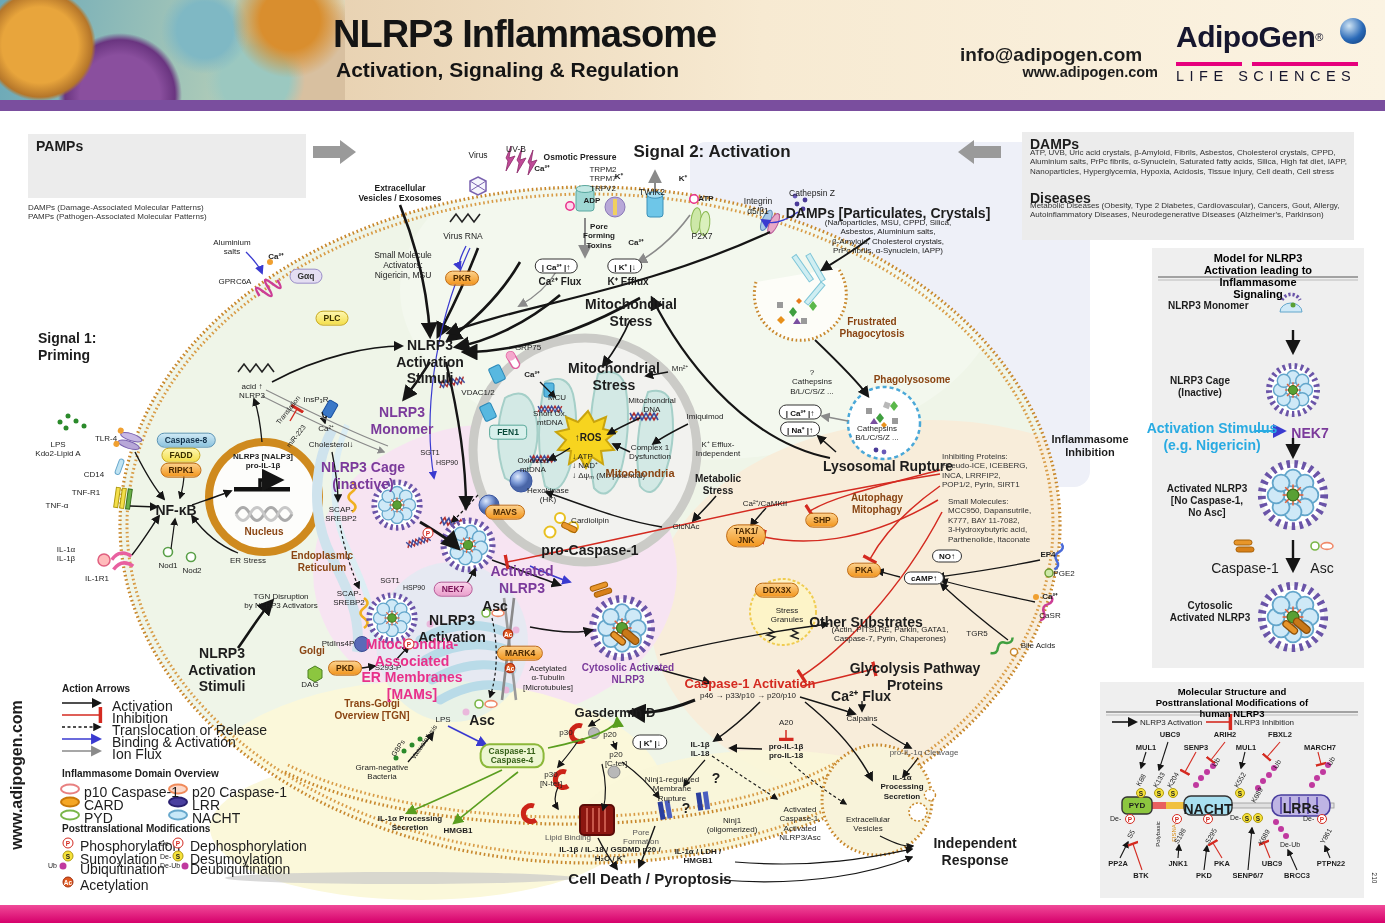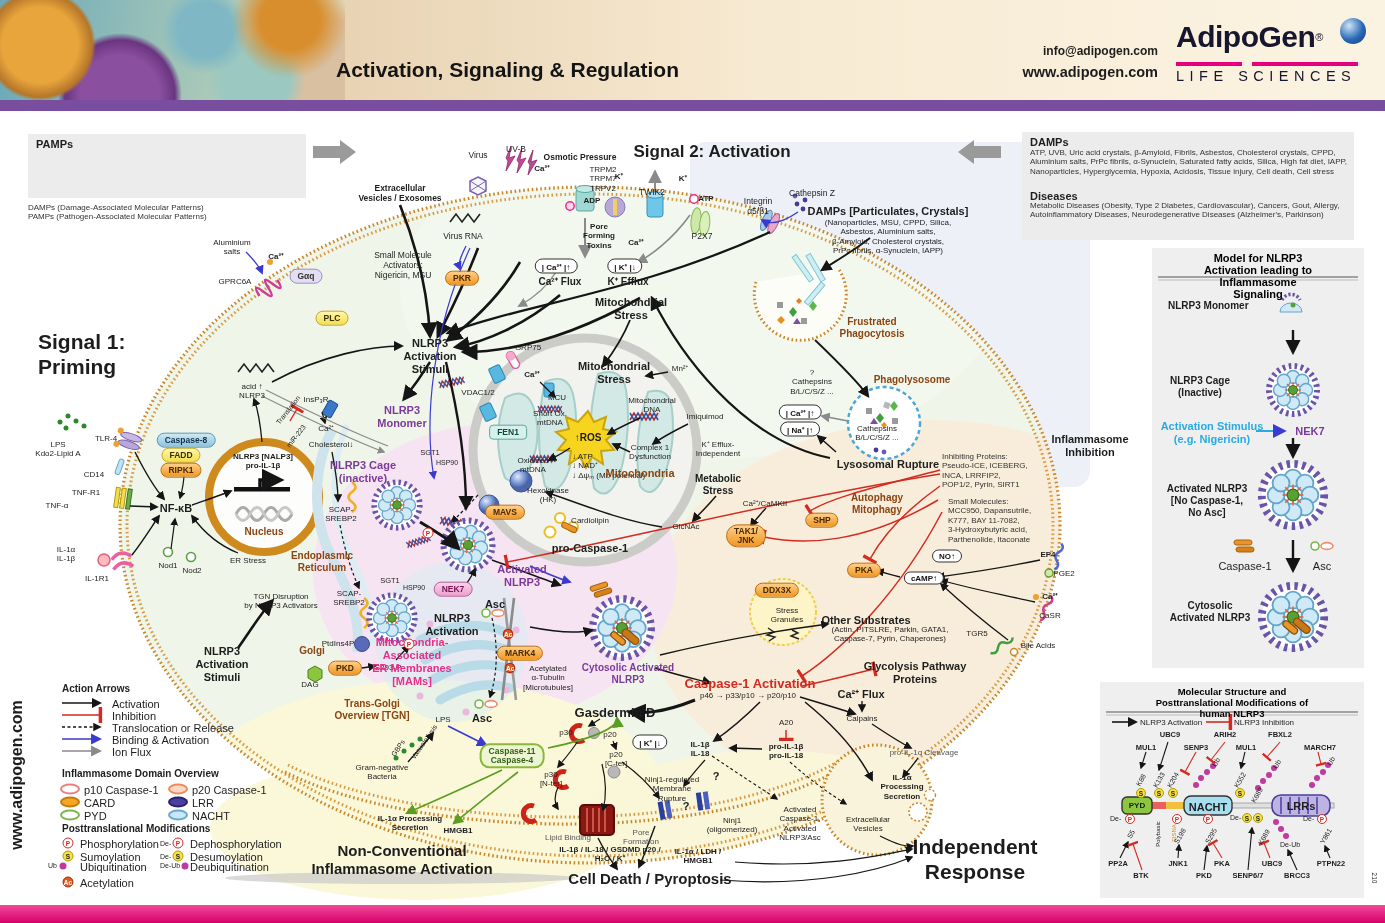--- a/index.html
+++ b/index.html
@@ -5,23 +5,23 @@
 *{margin:0;padding:0;box-sizing:border-box}
 html,body{background:#777}
 #poster{position:relative;width:1385px;height:923px;background:#fff;overflow:hidden;
  font-family:"Liberation Sans",sans-serif}
 .lbl{position:absolute;font-size:8.5px;line-height:1.18;color:#1d1d1d;text-align:center;
  transform:translateX(-50%);white-space:pre-line;z-index:5}
 .la{transform:none;text-align:left}
 .b{font-weight:bold}
 .brown{color:#8a4513}.purple{color:#7b3a9b}.pink{color:#e8308a}.red{color:#d42a20}
 .cyan{color:#29abe2}.gray{color:#555}.blue{color:#1b75bb}
-.f7{font-size:7px}.f75{font-size:7.5px}.f8{font-size:8px}.f9{font-size:11px}.f10{font-size:10px}
+.f7{font-size:7px}.f75{font-size:7.5px}.f8{font-size:8px}.f9{font-size:14px}.f10{font-size:10px}
 .f11{font-size:11px}.f13{font-size:13px}.f15{font-size:15px}.f17{font-size:17px}
-.f19{font-size:21px}.f21{font-size:21px}.f38{font-size:38px}
+.f19{font-size:14px}.f21{font-size:21px}.f38{font-size:38px}
 .pill{position:absolute;transform:translate(-50%,-50%);font-weight:bold;font-size:8.5px;
  padding:2px 7px;border-radius:12px;color:#222;text-align:center;line-height:1.02;z-index:6;white-space:pre-line}
 .po{background:linear-gradient(#fcd08a,#f2961e);border:1.5px solid #c06a10;color:#4a2800}
 .py{background:linear-gradient(#fdf6b0,#f4df4a);border:1.5px solid #c8a818;color:#3a3000}
 .pb{background:linear-gradient(#cfe9f5,#8cc3de);border:1.5px solid #5a93b5;color:#10304a}
 .ppk{background:linear-gradient(#f8d4ea,#eba0cd);border:1.5px solid #b85a98;color:#7a1458}
 .plav{background:#e4def2;border:1.5px solid #9a8ec8;color:#333}
 .pteal{background:#d8f0ec;border:1.5px solid #5aa89a;color:#0a4a3a;border-radius:4px}
 .pgreen{background:#edf6d2;border:2px solid #8cb83a;border-radius:10px;color:#356018}
 .badge{position:absolute;transform:translate(-50%,-50%);background:#fff;border:1.2px solid #333;
@@ -601,22 +601,23 @@
           <circle cx="1328" cy="765" r="3"></circle>
   <circle cx="1276" cy="822" r="3"></circle>
           <circle cx="1281" cy="829" r="3"></circle>
           <circle cx="1286" cy="836" r="3"></circle>
  </g>
 </g>
 </svg>
 
 <div id="hdr">
  <div id="collage"></div>
+ <div class="lbl la b f38" style="left:333px;top:12px;color:#141414;letter-spacing:-1px">NLRP3 Inflammasome</div>
  <div class="lbl la b f21" style="left:336px;top:58px;color:#141414">Activation, Signaling &amp; Regulation</div>
- <div class="lbl la b" style="left:1010px;top:44px;font-size:12px;width:148px;text-align:right">info@adipogen.com</div>
+ <div class="lbl la b" style="left:960px;top:44px;font-size:19px;width:148px;text-align:right">info@adipogen.com</div>
  <div class="lbl la b" style="left:1010px;top:64px;font-size:14.5px;width:148px;text-align:right">www.adipogen.com</div>
  <div style="position:absolute;left:1176px;top:20px;width:190px">
   <span class="b" style="font-size:30px;color:#16162e;letter-spacing:-0.5px">AdipoGen</span><sup style="font-size:11px;color:#16162e">®</sup>
   <span style="position:absolute;right:0;top:-2px;width:26px;height:26px;border-radius:50%;background:radial-gradient(circle at 35% 30%,#cfe4f4,#2a6ab8 55%,#113a72)"></span>
   <div style="position:absolute;left:0;top:42px;width:66px;height:3.5px;background:#e6007d"></div>
   <div style="position:absolute;left:76px;top:42px;width:106px;height:3.5px;background:#e6007d"></div>
   <div style="position:absolute;left:0;top:48px;font-size:14.5px;letter-spacing:5.5px;color:#16162e">LIFE SCIENCES</div>
  </div>
 </div>
 <div id="pbar"></div>
@@ -759,22 +760,20 @@
 Caspase-1,
 Activated
 NLRP3/Asc</div>
 <div class="lbl f8" style="left:868px;top:815px">Extracellular
 Vesicles</div>
 <div class="lbl b f19" style="left:975px;top:835px">Independent
 Response</div>
 <div class="lbl b f8" style="left:458px;top:826px">HMGB1</div>
 <div class="lbl b f8" style="left:410px;top:814px">IL-1α Processing
 Secretion</div>
-<div class="lbl b f15" style="left:402px;top:842px">Non-Conventional
-Inflammasome Activation</div>
 <div class="rot" style="left:398px;top:748px;transform:translate(-50%,-50%) rotate(-55deg)">GBPs</div>
 <div class="rot" style="left:424px;top:742px;transform:translate(-50%,-50%) rotate(-55deg);text-align:center">Vacuole
 lysis</div>
 <div class="lbl f8" style="left:382px;top:763px">Gram-negative
 Bacteria</div>
 <div class="lbl f8" style="left:443px;top:715px">LPS</div>
 <div class="pill pgreen f9" style="left:512px;top:756px">Caspase-11
 Caspase-4</div>
 <div class="lbl b brown f10" style="left:372px;top:698px">Trans-Golgi
 Overview [TGN]</div>

